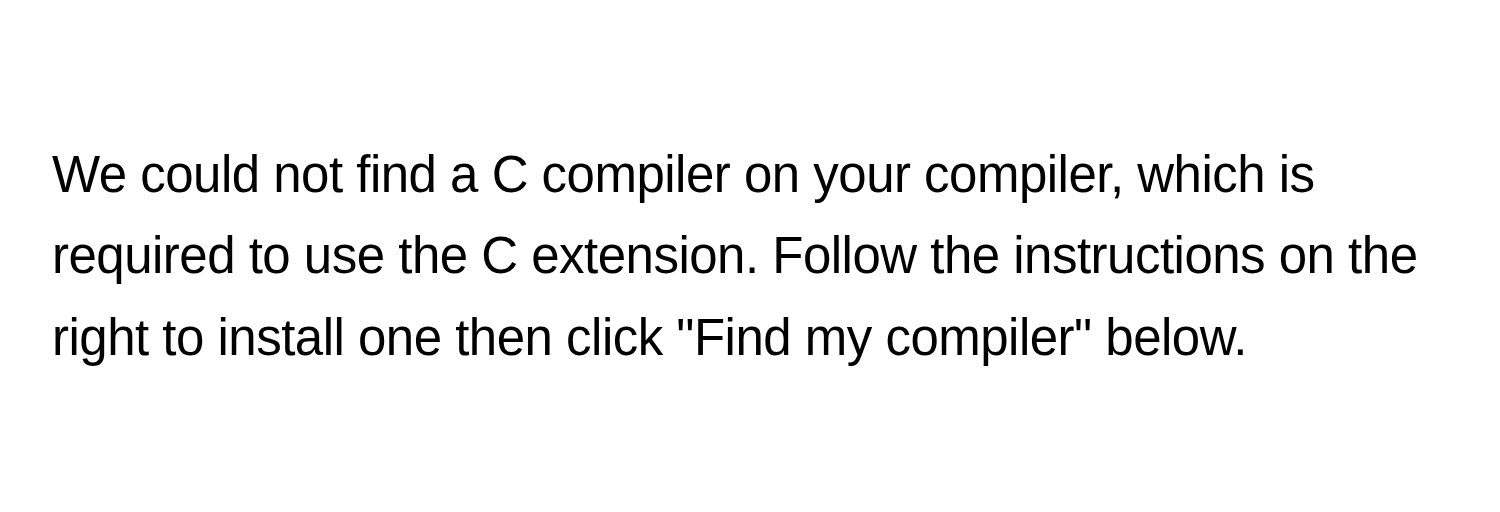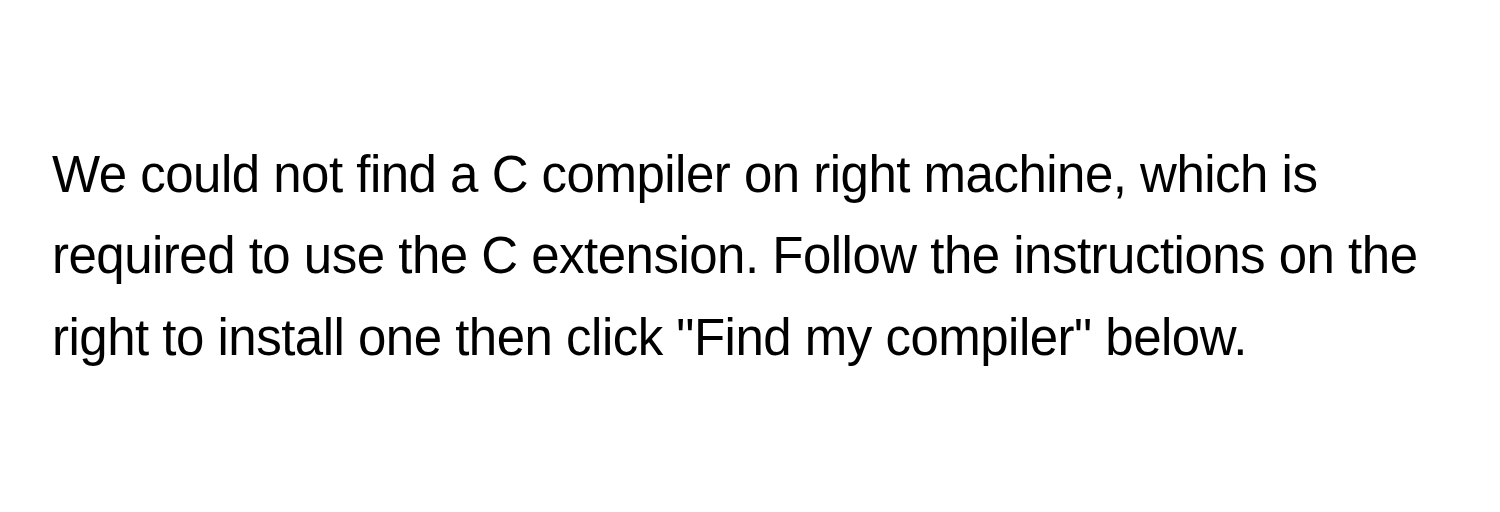--- a/index.html
+++ b/index.html
@@ -22,13 +22,13 @@
       line-height: 1.6;
       color: #000000;
       font-weight: 400;
       max-width: 1400px;
       letter-spacing: -0.01em;
     }
   </style>
 </head>
 <body>
 
-<p class="message-text">We could not find a C compiler on right machine, which is required to use the C extension. Follow the instructions on the right to install one then click "Find my compiler" below.</p>
+<p class="message-text">We could not find a C compiler on your compiler, which is required to use the C extension. Follow the instructions on the right to install one then click "Find my compiler" below.</p>
 
 </body></html>

